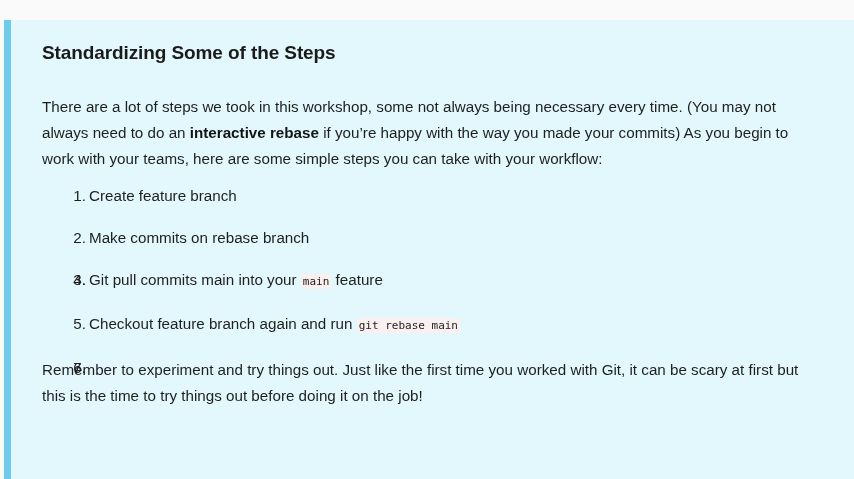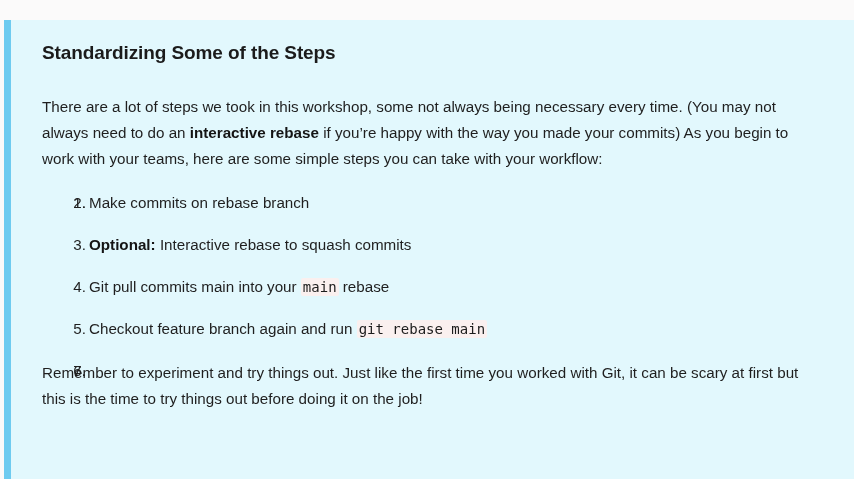--- a/index.html
+++ b/index.html
@@ -95,21 +95,21 @@
     top: 0;
     width: 18px;
     text-align: right;
     color: #1f1f1f;
     font-size: 15.2px;
   }
 
   
   code.inline-code {
     font-family: "DejaVu Sans Mono", "Liberation Mono", monospace;
-    font-size: 14px;
+    font-size: 11px;
     background: #faf0ef;
     color: #1c1c1c;
     padding: 1px 2px;
     border-radius: 2px;
     white-space: pre;
   }
 </style>
 </head>
 <body>
 
@@ -120,35 +120,35 @@
     <h2 class="callout-title">Standardizing Some of the Steps</h2>
 
     <p class="para lead">
       <span>There are a lot of steps we took in this workshop, some not always being necessary every time. (You may not always need to do an </span><b>interactive rebase</b><span> if you’re happy with the way you made your commits) As you begin to work with your teams, here are some simple steps you can take with your workflow:</span>
     </p>
 
     <ol class="steps">
 
       <li class="step">
         <span class="step-num">1.</span>
+        <span class="step-text"><span>Create feature branch</span></span>
       </li>
 
       <li class="step">
         <span class="step-num">2.</span>
         <span class="step-text"><span>Make commits on rebase branch</span></span>
       </li>
 
       <li class="step">
         <span class="step-num">3.</span>
-        <span class="step-text"><b>Optional:</b><span> Interactive rebase to squash commits</span></span>
       </li>
 
       <li class="step">
         <span class="step-num">4.</span>
-        <span class="step-text"><span>Git pull commits main into your </span><code class="inline-code">main</code><span> rebase</span></span>
+        <span class="step-text"><span>Git pull commits main into your </span><code class="inline-code">main</code><span> feature</span></span>
       </li>
 
       <li class="step">
         <span class="step-num">5.</span>
         <span class="step-text"><span>Checkout feature branch again and run </span><code class="inline-code">git rebase main</code><span></span></span>
       </li>
 
       <li class="step">
         <span class="step-num">6.</span>
       </li>

